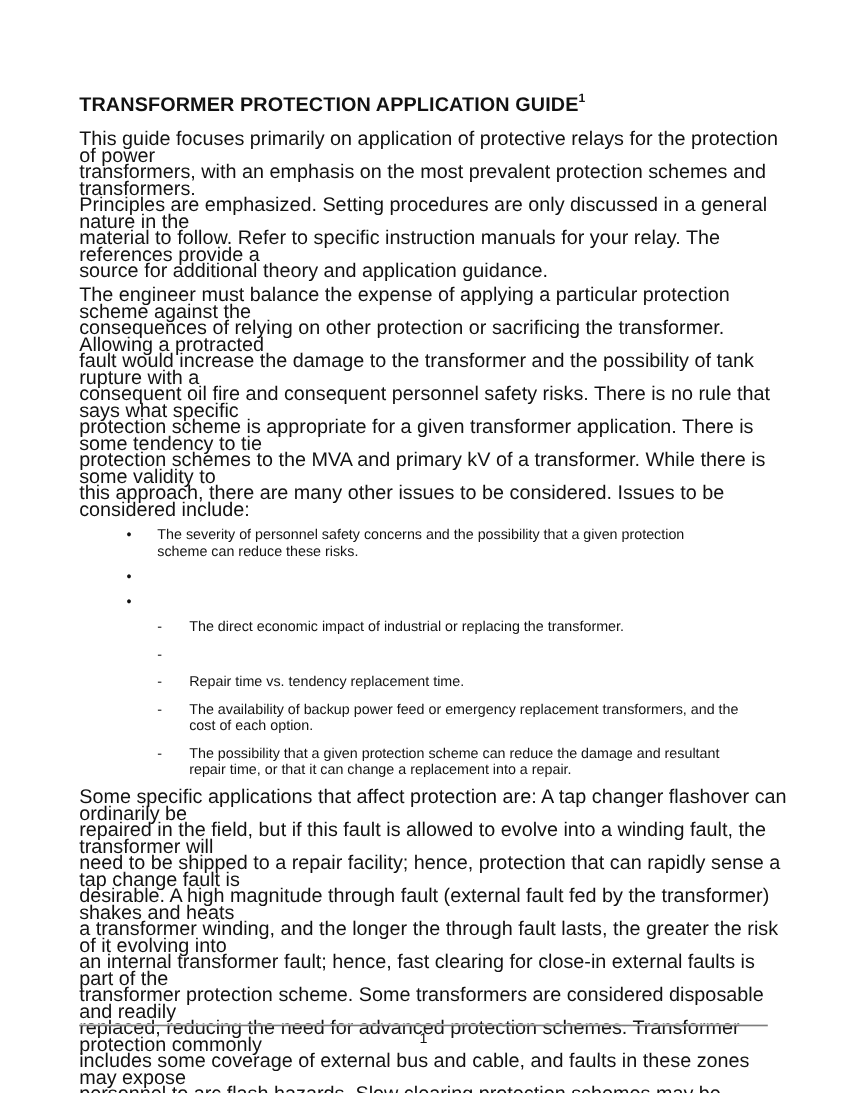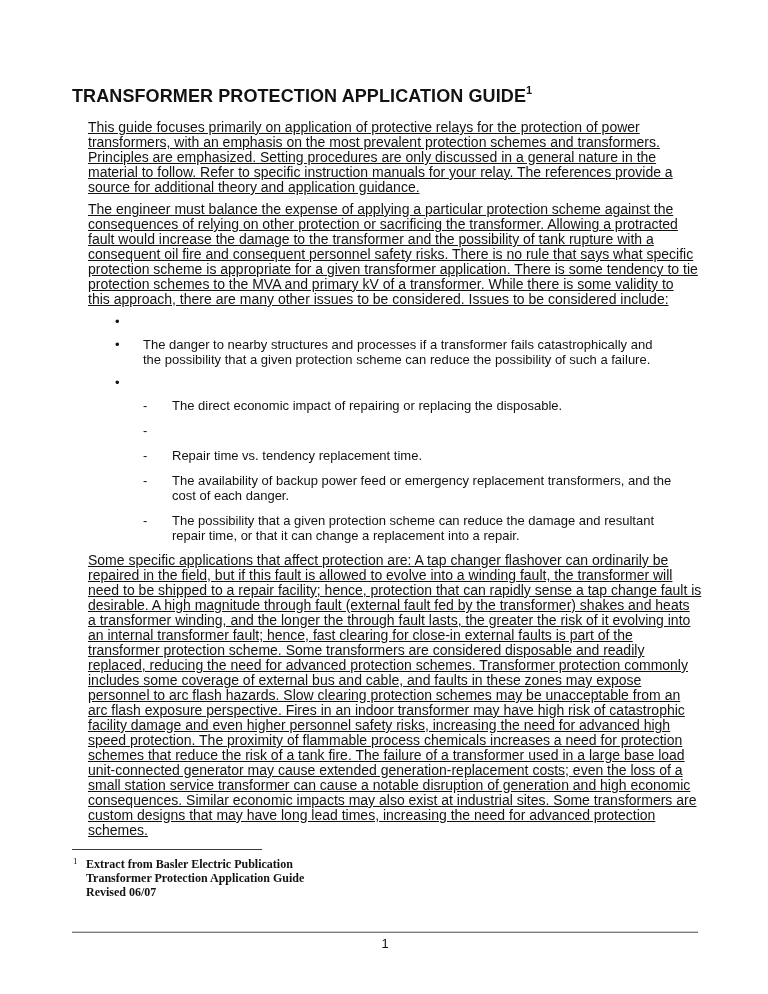--- a/index.html
+++ b/index.html
@@ -26,25 +26,24 @@
     letter-spacing:0.1px;
     white-space:nowrap;
   }
   .title sup {
     font-size:11px;
     font-weight:bold;
     position:relative;
     top:-1px;
   }
   .para {
-    margin:0 0 7px 16px;
-    font-size:14px;
+    margin:0 0 7px 0;
+    font-size:18px;
     line-height:15px;
     white-space:pre-line;
-    text-decoration:underline;
   }
   .bullet-item {
     display:flex;
     padding-left:43px;
     margin-bottom:8px;
     font-size:13px;
     line-height:15px;
   }
   .bullet-item .marker {
     width:28px;
@@ -119,47 +118,47 @@
 consequences of relying on other protection or sacrificing the transformer. Allowing a protracted
 fault would increase the damage to the transformer and the possibility of tank rupture with a
 consequent oil fire and consequent personnel safety risks. There is no rule that says what specific
 protection scheme is appropriate for a given transformer application. There is some tendency to tie
 protection schemes to the MVA and primary kV of a transformer. While there is some validity to
 this approach, there are many other issues to be considered. Issues to be considered include:</p>
 
     <div class="bullet-list">
       <div class="bullet-item">
         <span class="marker">•</span>
+        <span class="item-text">The severity of personnel safety concerns and the possibility that a given protection
+scheme can reduce these risks.</span>
       </div>
       <div class="bullet-item">
         <span class="marker">•</span>
-        <span class="item-text">The danger to nearby structures and processes if a transformer fails catastrophically and
-the possibility that a given protection scheme can reduce the possibility of such a failure.</span>
       </div>
       <div class="bullet-item">
         <span class="marker">•</span>
       </div>
     </div>
 
     <div class="sub-list">
       <div class="sub-item">
         <span class="marker">-</span>
-        <span class="item-text">The direct economic impact of repairing or replacing the disposable.</span>
+        <span class="item-text">The direct economic impact of industrial or replacing the transformer.</span>
       </div>
       <div class="sub-item">
         <span class="marker">-</span>
       </div>
       <div class="sub-item">
         <span class="marker">-</span>
         <span class="item-text">Repair time vs. tendency replacement time.</span>
       </div>
       <div class="sub-item">
         <span class="marker">-</span>
         <span class="item-text">The availability of backup power feed or emergency replacement transformers, and the
-cost of each danger.</span>
+cost of each option.</span>
       </div>
       <div class="sub-item">
         <span class="marker">-</span>
         <span class="item-text">The possibility that a given protection scheme can reduce the damage and resultant
 repair time, or that it can change a replacement into a repair.</span>
       </div>
     </div>
 
     <p class="para">Some specific applications that affect protection are: A tap changer flashover can ordinarily be
 repaired in the field, but if this fault is allowed to evolve into a winding fault, the transformer will

